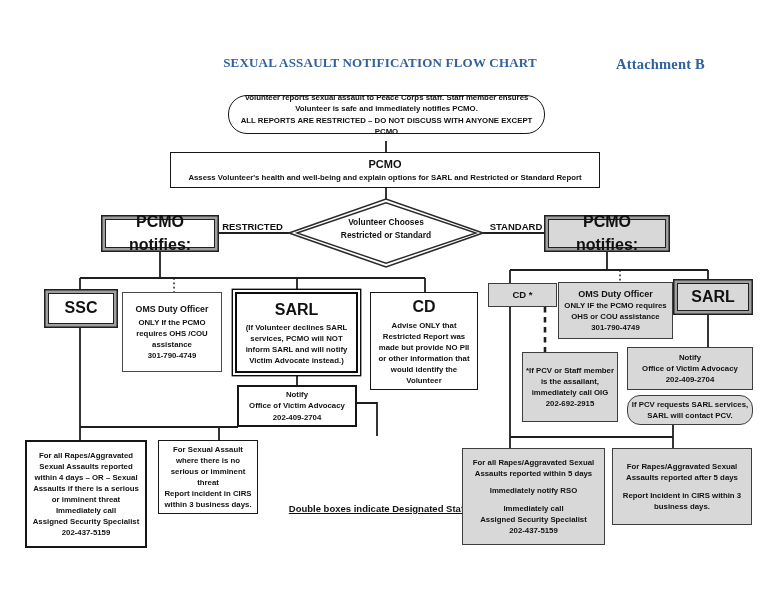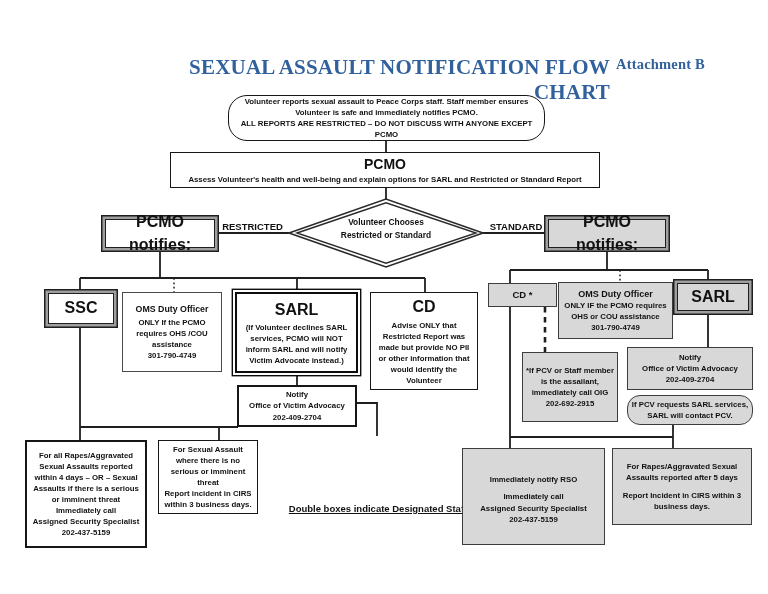--- a/index.html
+++ b/index.html
@@ -7,21 +7,21 @@
         font-family:"Liberation Sans","DejaVu Sans",sans-serif;color:#111;}
   #wires{position:absolute;left:0;top:0;width:768px;height:594px;}
   .abs{position:absolute;box-sizing:border-box;}
   .box{display:flex;flex-direction:column;justify-content:center;align-items:center;
        text-align:center;background:#fff;border:1.6px solid #161616;padding:2px 3px;
        font-weight:bold;font-size:7.8px;line-height:1.42;}
   .gray{background:#d8d8d8;border:1.4px solid #3d3d3d;}
   .double{border:1.5px solid #1f1f1f;box-shadow:0 0 0 2.5px #9f9f9f,0 0 0 4px #1f1f1f;}
   .thickdbl{border:2.6px solid #0d0d0d;box-shadow:0 0 0 2px #ffffff,0 0 0 3.4px #0d0d0d;}
   .h10{font-size:16px;}
-  .h9{font-size:14px;}
+  .h9{font-size:11px;}
   .title{font-family:"Liberation Serif","DejaVu Serif",serif;font-weight:bold;
          color:#31619c;text-align:center;letter-spacing:.2px;}
   .branchlbl{font-size:9.5px;font-weight:bold;text-align:center;}
   .note{font-size:9.5px;font-weight:bold;text-decoration:underline;text-align:center;}
   .mt{margin-top:6px;}
   .smallgap{margin-top:1px;}
 </style>
 </head>
 <body>
 
@@ -58,24 +58,24 @@
       <line x1="620" y1="270" x2="620" y2="282" stroke-width="1.5" stroke-dasharray="1.8,2.6"></line>
       <line x1="708" y1="270" x2="708" y2="283"></line>
       <line x1="545" y1="307" x2="545" y2="352" stroke-width="2.6" stroke-dasharray="5.5,4.5"></line>
       <line x1="510" y1="307" x2="510" y2="448"></line>
       <line x1="708" y1="311" x2="708" y2="347"></line>
       <line x1="673" y1="425" x2="673" y2="448"></line>
       <line x1="510" y1="437" x2="673" y2="437"></line>
     </g>
   </svg>
 
-  <div class="abs title" style="left:150px;top:55px;width:460px;font-size:21px;text-align:right;">SEXUAL ASSAULT NOTIFICATION FLOW CHART</div>
+  <div class="abs title" style="left:150px;top:55px;width:460px;font-size:13px;">SEXUAL ASSAULT NOTIFICATION FLOW CHART</div>
   <div class="abs title" style="left:598px;top:56px;width:125px;font-size:14.5px;">Attachment B</div>
 
-  <div class="abs box" style="left:228px;top:95px;width:317px;height:46px;border-radius:19px;">
+  <div class="abs box" style="left:228px;top:95px;width:317px;height:39px;border-radius:19px;">
     <div>Volunteer reports sexual assault to Peace Corps staff.  Staff member ensures</div>
     <div>Volunteer is safe and immediately notifies PCMO.</div>
     <div>ALL REPORTS ARE RESTRICTED – DO NOT DISCUSS WITH ANYONE EXCEPT PCMO</div>
   </div>
 
   <div class="abs box" style="left:170px;top:152px;width:430px;height:36px;">
     <div class="h9">PCMO</div>
     <div>Assess Volunteer's health and well-being and explain options for SARL and Restricted or Standard Report</div>
   </div>
 
@@ -146,20 +146,21 @@
 
   <div class="abs box gray" style="left:627px;top:347px;width:126px;height:43px;">
     <div>Notify</div>
     <div>Office of Victim Advocacy</div>
     <div>202-409-2704</div>
   </div>
 
   <div class="abs box gray" style="left:627px;top:395px;width:126px;height:30px;border-radius:13px;">If PCV requests SARL services, SARL will contact PCV.</div>
 
   <div class="abs box gray" style="left:462px;top:448px;width:143px;height:97px;">
+    <div>For all Rapes/Aggravated Sexual Assaults reported within 5 days</div>
     <div class="mt">Immediately notify RSO</div>
     <div class="mt">Immediately call</div>
     <div>Assigned Security Specialist</div>
     <div>202-437-5159</div>
   </div>
 
   <div class="abs box gray" style="left:612px;top:448px;width:140px;height:77px;">
     <div>For Rapes/Aggravated Sexual Assaults reported after 5 days</div>
     <div class="mt">Report Incident in CIRS within 3 business days.</div>
   </div>

